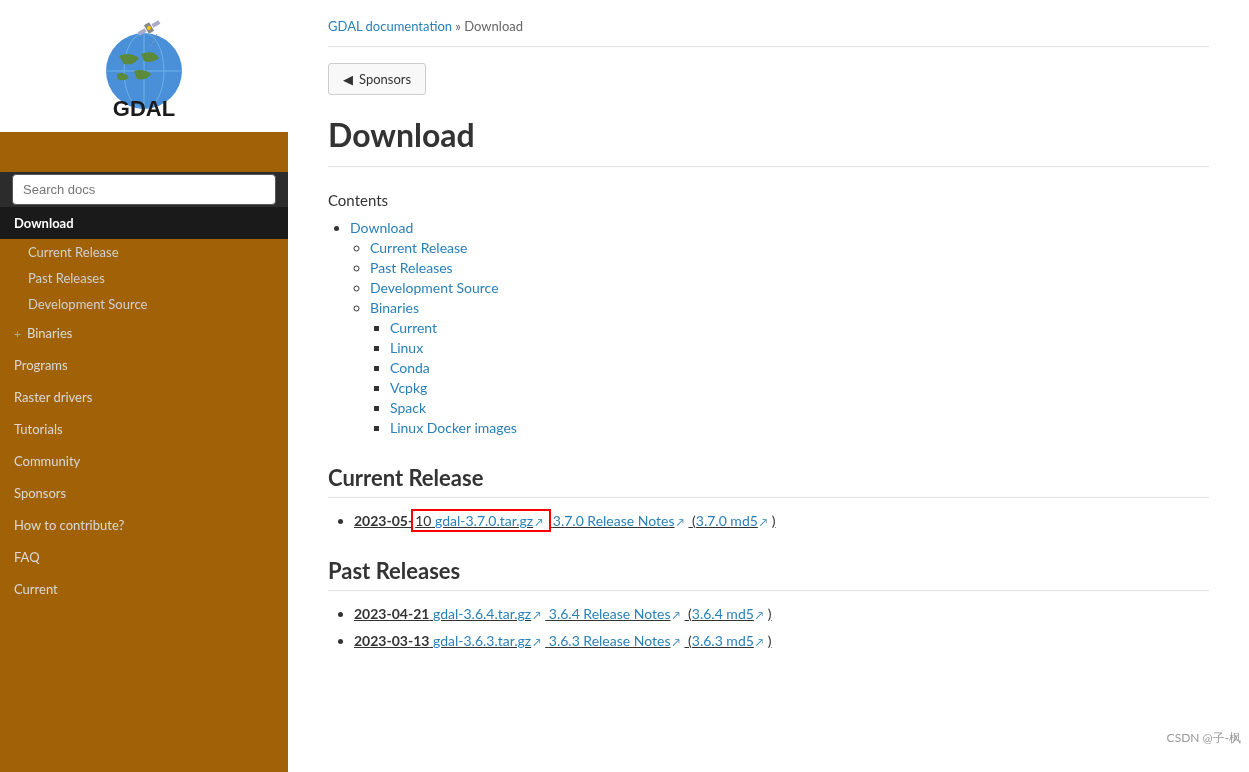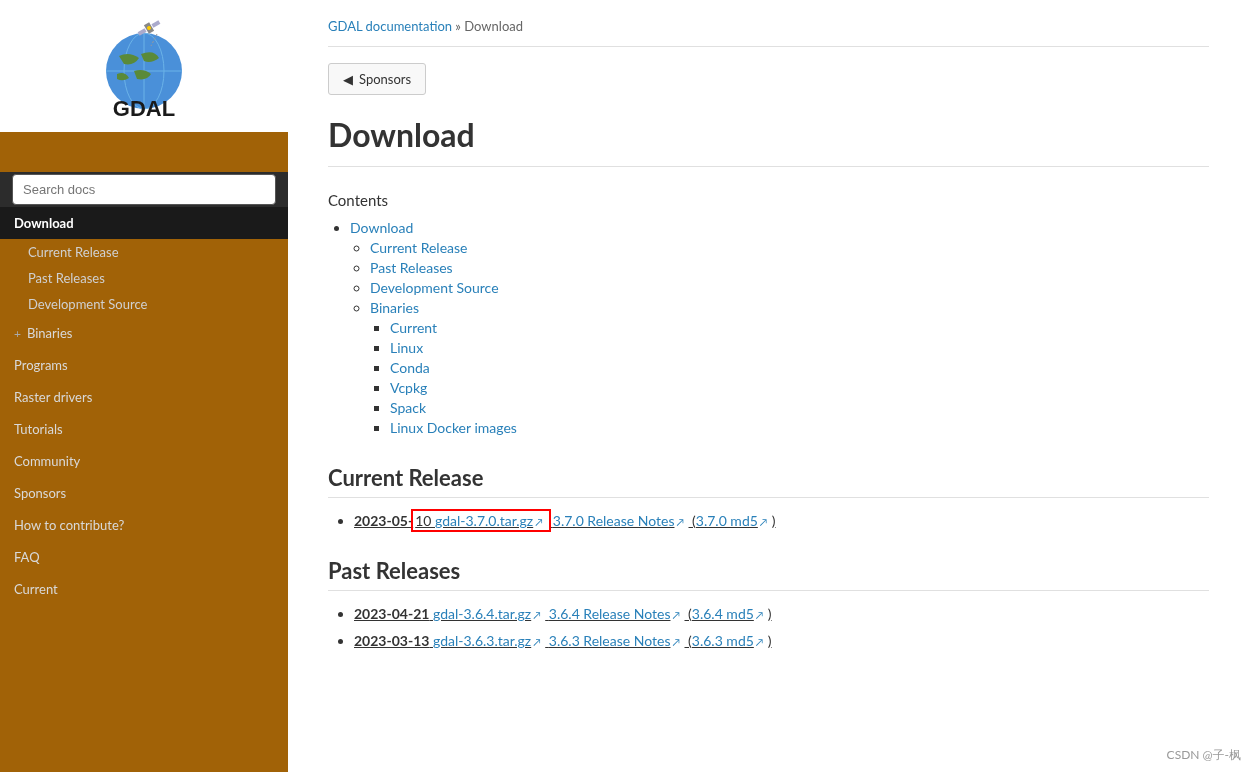--- a/index.html
+++ b/index.html
@@ -193,21 +193,21 @@
       color: #2980b9;
       font-size: 10px;
     }
 
     .date-bold {
       font-weight: bold;
     }
 
     .watermark {
       position: fixed;
-      bottom: 8px;
+      bottom: 25px;
       right: 8px;
       font-size: 12px;
       color: #999;
     }
   </style>
 </head>
 <body>
 
 <div id="sidebar">
   <div id="logo-area">

